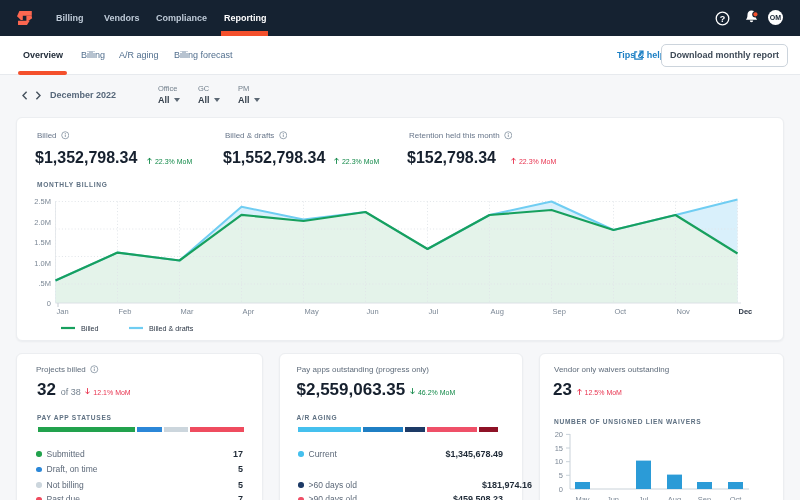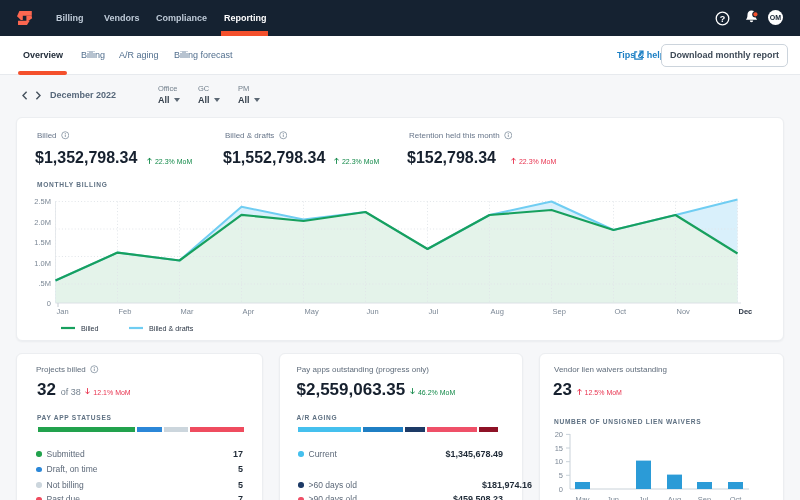--- a/index.html
+++ b/index.html
@@ -232,21 +232,21 @@
   <div class="abs seclab" style="left:16.5px; top:60px;">A/R AGING</div>
   <div class="abs" style="left:18px; top:72.5px; white-space:nowrap; font-size:0;">
     <span class="bseg" style="width:63px; background:#45c0ee;"></span><span class="bseg" style="width:40px; background:#1f7fc4;"></span><span class="bseg" style="width:20px; background:#1d3a66;"></span><span class="bseg" style="width:50px; background:#ef5068;"></span><span class="bseg" style="width:19px; background:#8e1226; margin-right:0;"></span>
   </div>
   <div class="abs row" style="left:18px; top:93.5px; width:205px;"><span class="dot" style="background:#45c0ee;"></span>Current<span class="val" style="right:0;">$1,345,678.49</span></div>
   <div class="abs row" style="left:18px; top:124.6px; width:234px;"><span class="dot" style="background:#1d3a66;"></span>&gt;60 days old<span class="val" style="right:0;">$181,974.16</span></div>
   <div class="abs row" style="left:18px; top:139px; width:205px;"><span class="dot" style="background:#ef5068;"></span>&gt;90 days old<span class="val" style="right:0;">$459,508.23</span></div>
 </div>
 
 <div class="card" id="card3">
-  <div class="abs ctitle" style="left:14px; top:11px;">Vendor lien waivers outstanding</div>
+  <div class="abs ctitle" style="left:14px; top:11px;">Vendor only waivers outstanding</div>
   <div class="abs bignum" style="left:13px; top:26px;">23 <span class="mom r"><svg width="5" height="7" viewBox="0 0 6 8" style="margin-right:1px;">
           <path d="M3 7.6V1.4M0.7 3.6L3 1.2l2.3 2.4" stroke="#e8334f" stroke-width="1.1" fill="none" stroke-linecap="round" stroke-linejoin="round"></path>
         </svg> 12.5% MoM</span></div>
   <div class="abs seclab" style="left:14px; top:64px;">NUMBER OF UNSIGNED LIEN WAIVERS</div>
   <svg class="abs" style="left:0; top:0;" width="245" height="170" viewBox="0 0 245 170">
     <line x1="30" y1="80" x2="30" y2="135" stroke="#c9d2d9" stroke-width="1"></line>
     <line x1="30" y1="135" x2="209" y2="135" stroke="#c9d2d9" stroke-width="1"></line>
     <g stroke="#c9d2d9" stroke-width="1">
       <line x1="26" y1="80.4" x2="30" y2="80.4"></line>
       <line x1="26" y1="94" x2="30" y2="94"></line>

